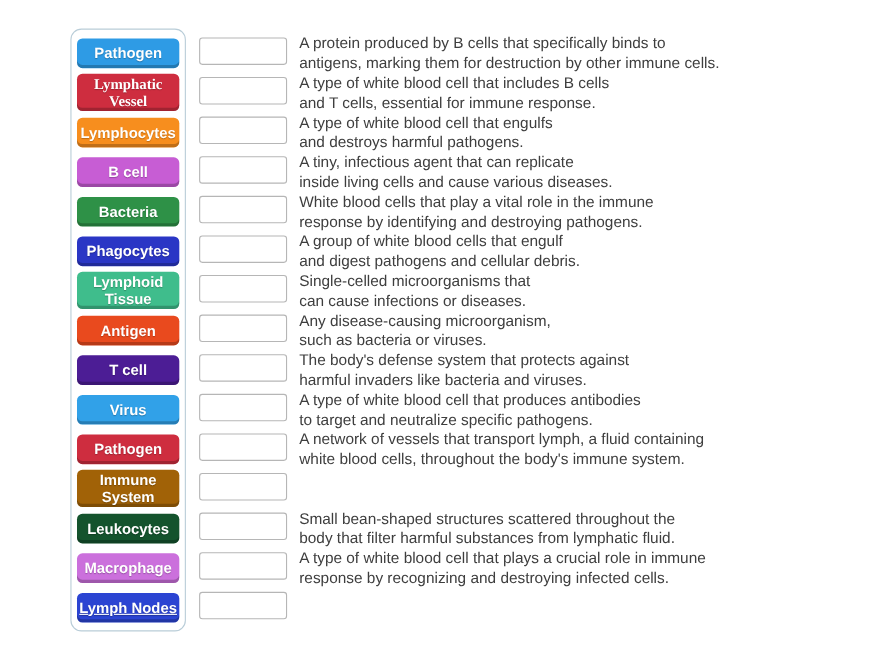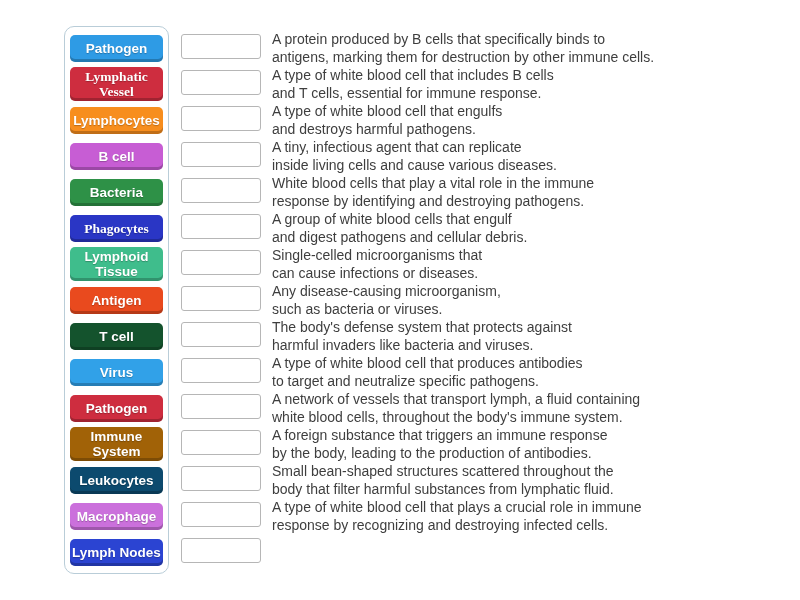--- a/index.html
+++ b/index.html
@@ -97,48 +97,48 @@
   <div class="tile-cell">
       <div class="tile" style="background-color: rgb(247, 142, 30);">Lymphocytes</div>
     </div>
   <div class="tile-cell">
       <div class="tile" style="background-color: rgb(199, 93, 212);">B cell</div>
     </div>
   <div class="tile-cell">
       <div class="tile" style="background-color: rgb(46, 145, 71);">Bacteria</div>
     </div>
   <div class="tile-cell">
-      <div class="tile" style="background-color: rgb(42, 54, 197); font-family: Liberation Serif, serif;">Phagocytes</div>
+      <div class="tile" style="background-color: rgb(42, 54, 197);">Phagocytes</div>
     </div>
   <div class="tile-cell">
       <div class="tile" style="background-color: rgb(63, 189, 140);">Lymphoid Tissue</div>
     </div>
   <div class="tile-cell">
       <div class="tile" style="background-color: rgb(233, 74, 30);">Antigen</div>
     </div>
   <div class="tile-cell">
-      <div class="tile" style="background-color: #14532d;">T cell</div>
+      <div class="tile" style="background-color: #4c1d95;">T cell</div>
     </div>
   <div class="tile-cell">
       <div class="tile" style="background-color: rgb(49, 161, 232);">Virus</div>
     </div>
   <div class="tile-cell">
       <div class="tile" style="background-color: rgb(206, 45, 63);">Pathogen</div>
     </div>
   <div class="tile-cell">
       <div class="tile" style="background-color: #a16207;">Immune System</div>
     </div>
   <div class="tile-cell">
-      <div class="tile" style="background-color: #0c4a6e;">Leukocytes</div>
+      <div class="tile" style="background-color: #14532d;">Leukocytes</div>
     </div>
   <div class="tile-cell">
       <div class="tile" style="background-color: rgb(203, 112, 220);">Macrophage</div>
     </div>
   <div class="tile-cell">
-      <div class="tile" style="background-color: rgb(43, 68, 210);">Lymph Nodes</div>
+      <div class="tile" style="background-color: rgb(43, 68, 210); text-decoration: underline;">Lymph Nodes</div>
     </div>
 </div>
 
 <div class="rows">
   <div class="match-row">
     <div class="answer-slot"></div>
     <div class="definition">A protein produced by B cells that specifically binds to
 antigens, marking them for destruction by other immune cells.</div>
   </div>
   <div class="match-row">
@@ -186,22 +186,20 @@
     <div class="definition">A type of white blood cell that produces antibodies
 to target and neutralize specific pathogens.</div>
   </div>
   <div class="match-row">
     <div class="answer-slot"></div>
     <div class="definition">A network of vessels that transport lymph, a fluid containing
 white blood cells, throughout the body's immune system.</div>
   </div>
   <div class="match-row">
     <div class="answer-slot"></div>
-    <div class="definition">A foreign substance that triggers an immune response
-by the body, leading to the production of antibodies.</div>
   </div>
   <div class="match-row">
     <div class="answer-slot"></div>
     <div class="definition">Small bean-shaped structures scattered throughout the
 body that filter harmful substances from lymphatic fluid.</div>
   </div>
   <div class="match-row">
     <div class="answer-slot"></div>
     <div class="definition">A type of white blood cell that plays a crucial role in immune
 response by recognizing and destroying infected cells.</div>

